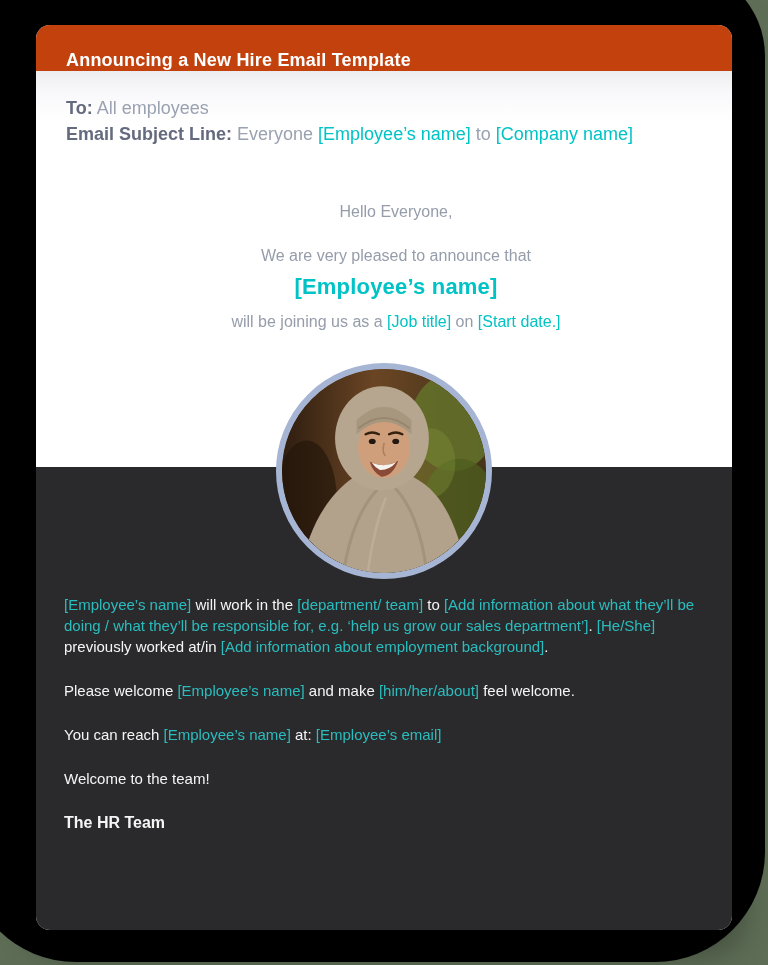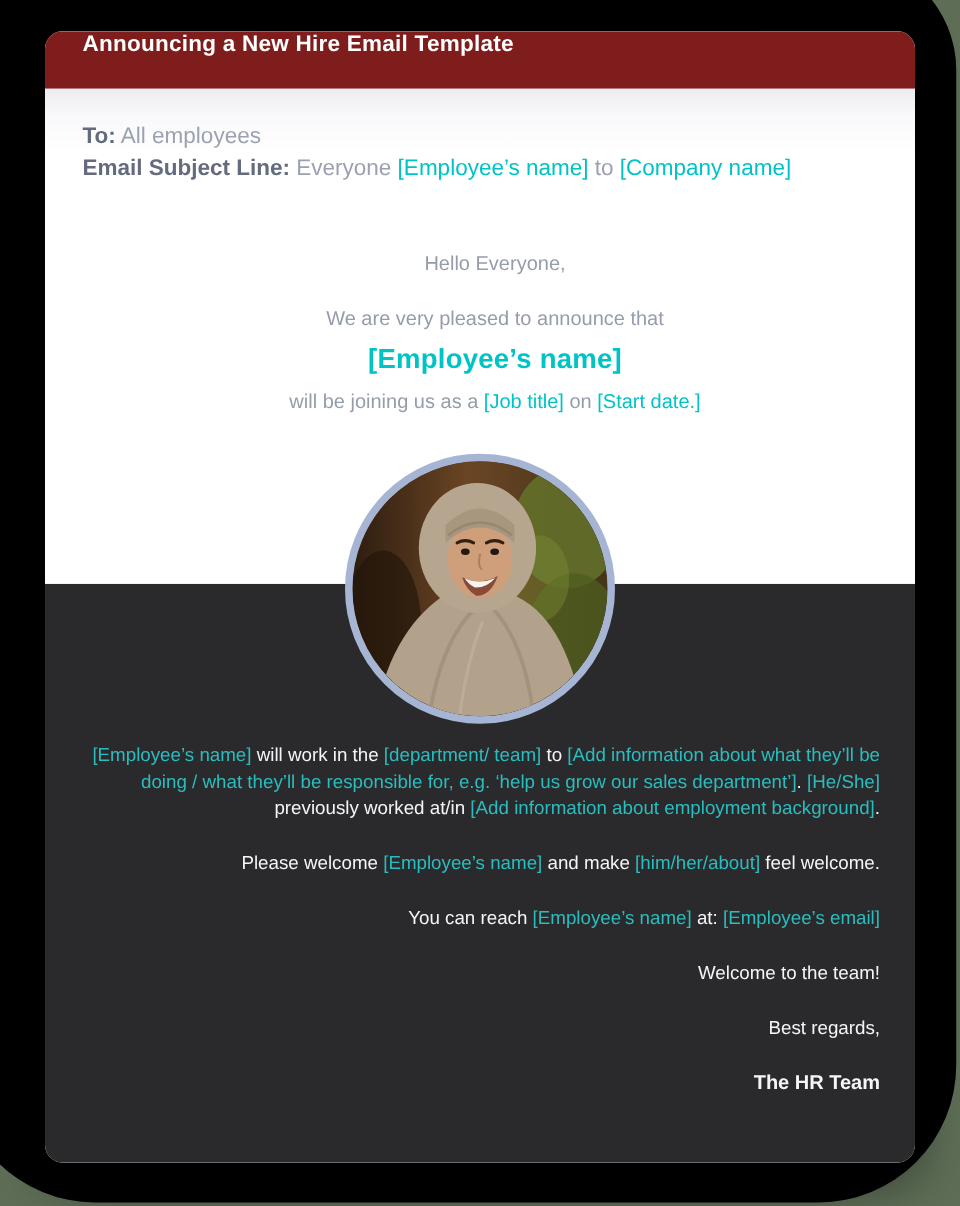--- a/index.html
+++ b/index.html
@@ -30,23 +30,23 @@
     overflow: hidden;
     background: #fff;
     box-shadow: 0 14px 44px rgba(0,0,0,.55);
     display: flex;
     flex-direction: column;
   }
 
   .card-header {
     height: 46px;
     flex: 0 0 46px;
-    background: #7f1d1d;
+    background: #c2410c;
     display: flex;
-    align-items: flex-start;
+    align-items: flex-end;
     padding: 0 30px;
   }
   .card-header h1 {
     color: #fff;
     font-size: 18px;
     font-weight: 700;
     letter-spacing: .2px;
   }
 
   .email-top {
@@ -91,21 +91,21 @@
     overflow: hidden;
     z-index: 2;
     background: #5a3a1e;
   }
   .avatar svg { display: block; width: 204px; height: 204px; }
 
   .email-bottom {
     flex: 1 1 auto;
     background: #2a2a2c;
     color: #f5f5f5;
-    text-align: right;
+    text-align: left;
     font-size: 15px;
     padding: 127px 28px 0;
   }
   .email-bottom .para {
     max-width: 640px;
     margin: 0 auto 23px;
     line-height: 21px;
   }
   .email-bottom .tl { color: #2abdbf; }
   .email-bottom .signature { font-weight: 700; font-size: 16px; }
@@ -184,18 +184,17 @@
     </div>
 
     <section class="email-bottom">
       <p class="para"><span class="tl">[Employee’s name]</span><span> will work in the </span><span class="tl">[department/ team]</span><span> to </span><span class="tl">[Add information about what they’ll be doing / what they’ll be responsible for, e.g. ‘help us grow our sales department’]</span><span>. </span><span class="tl">[He/She]</span><span> previously worked at/in </span><span class="tl">[Add information about employment background]</span><span>.</span></p>
 
       <p class="para"><span>Please welcome </span><span class="tl">[Employee’s name]</span><span> and make </span><span class="tl">[him/her/about]</span><span> feel welcome.</span></p>
 
       <p class="para"><span>You can reach </span><span class="tl">[Employee’s name]</span><span> at: </span><span class="tl">[Employee’s email]</span></p>
 
       <p class="para">Welcome to the team!</p>
-      <p class="para">Best regards,</p>
       <p class="para signature">The HR Team</p>
     </section>
 
   </div>
 </div>
 
 </body></html>

